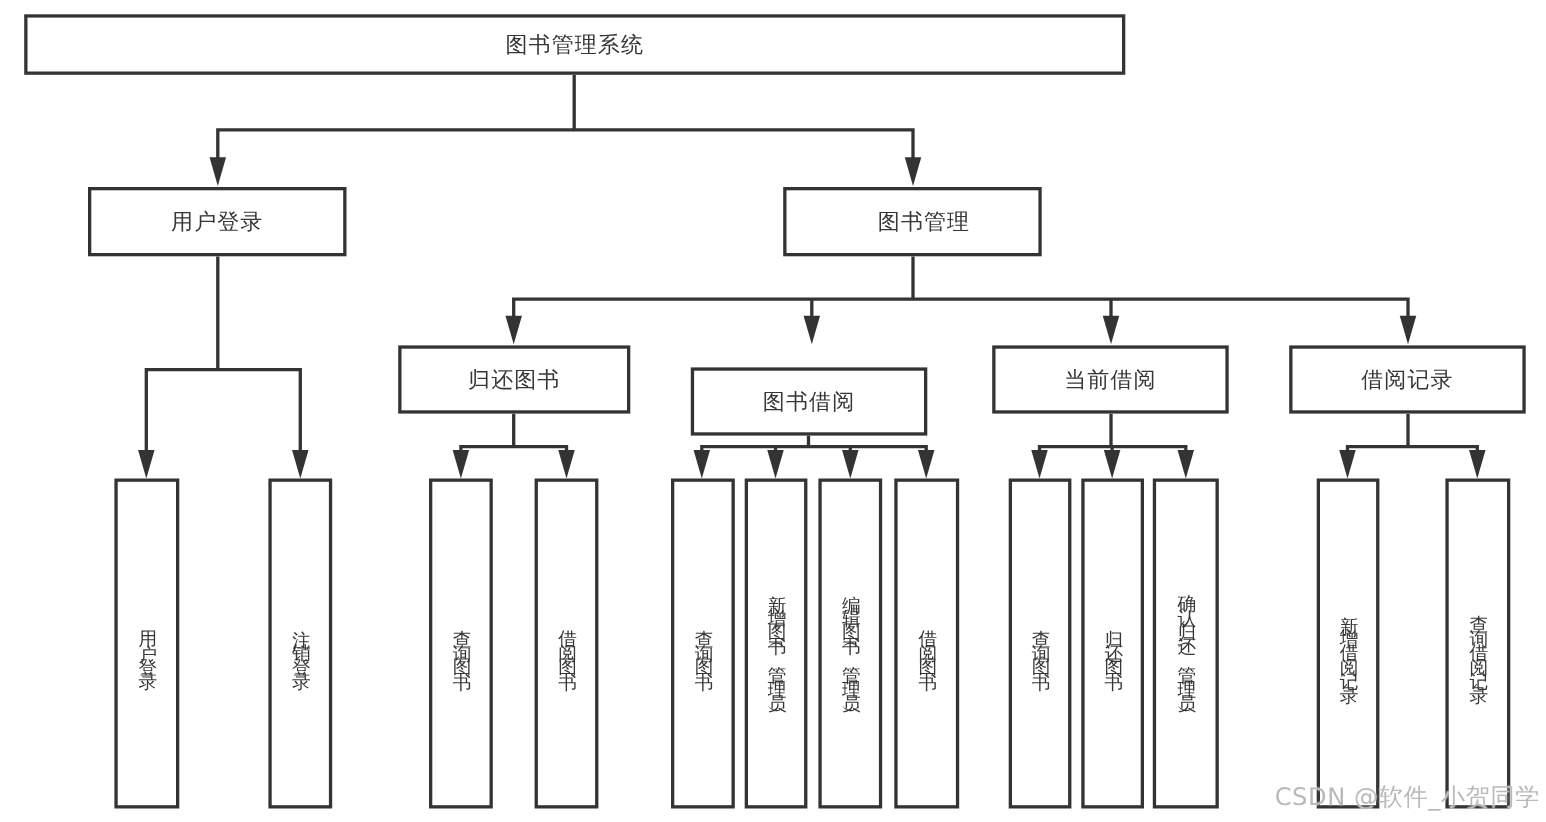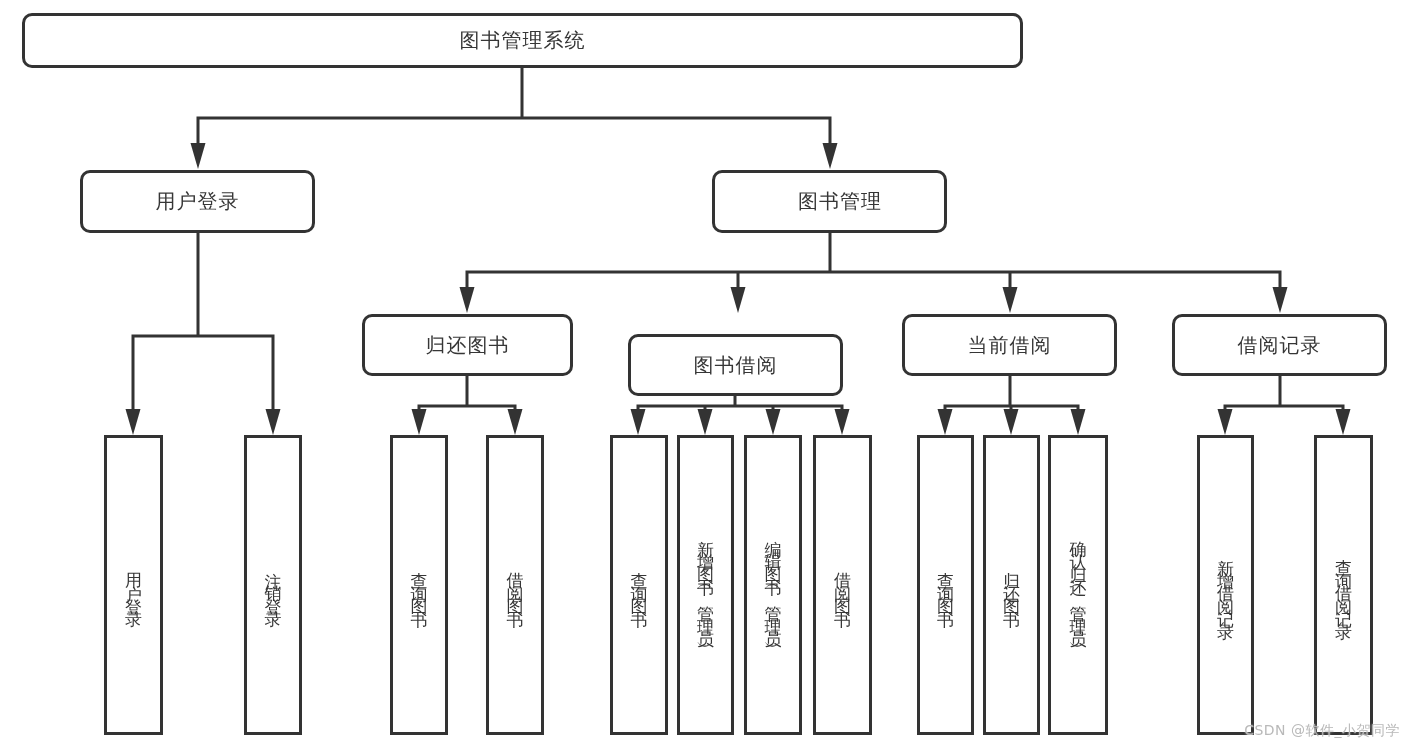--- a/index.html
+++ b/index.html
@@ -13,33 +13,33 @@
   .wires{position:absolute;left:0;top:0;z-index:1;}
   .node{
     position:absolute;
     box-sizing:border-box;
     background:#ffffff;
     border:3px solid #333333;
     display:flex;align-items:center;justify-content:center;
     color:#363636;
     z-index:2;
   }
-  .node.h{font-size:20px;letter-spacing:1px;border-radius:10px;}
+  .node.h{font-size:20px;letter-spacing:1px;}
   .node.v span{
     writing-mode:vertical-lr;
     text-orientation:mixed;
     font-size:17px;
     letter-spacing:13px;
     line-height:1;
     white-space:nowrap;
   }
   .watermark{
     position:absolute;
     right:5px;bottom:7px;
-    font-size:14px;
+    font-size:22px;
     color:#b9b9b9;
     z-index:3;
     letter-spacing:0.5px;
     text-shadow:0 0 2px #ffffff;
   }
 </style>
 </head>
 <body>
 
 <div class="stage">

